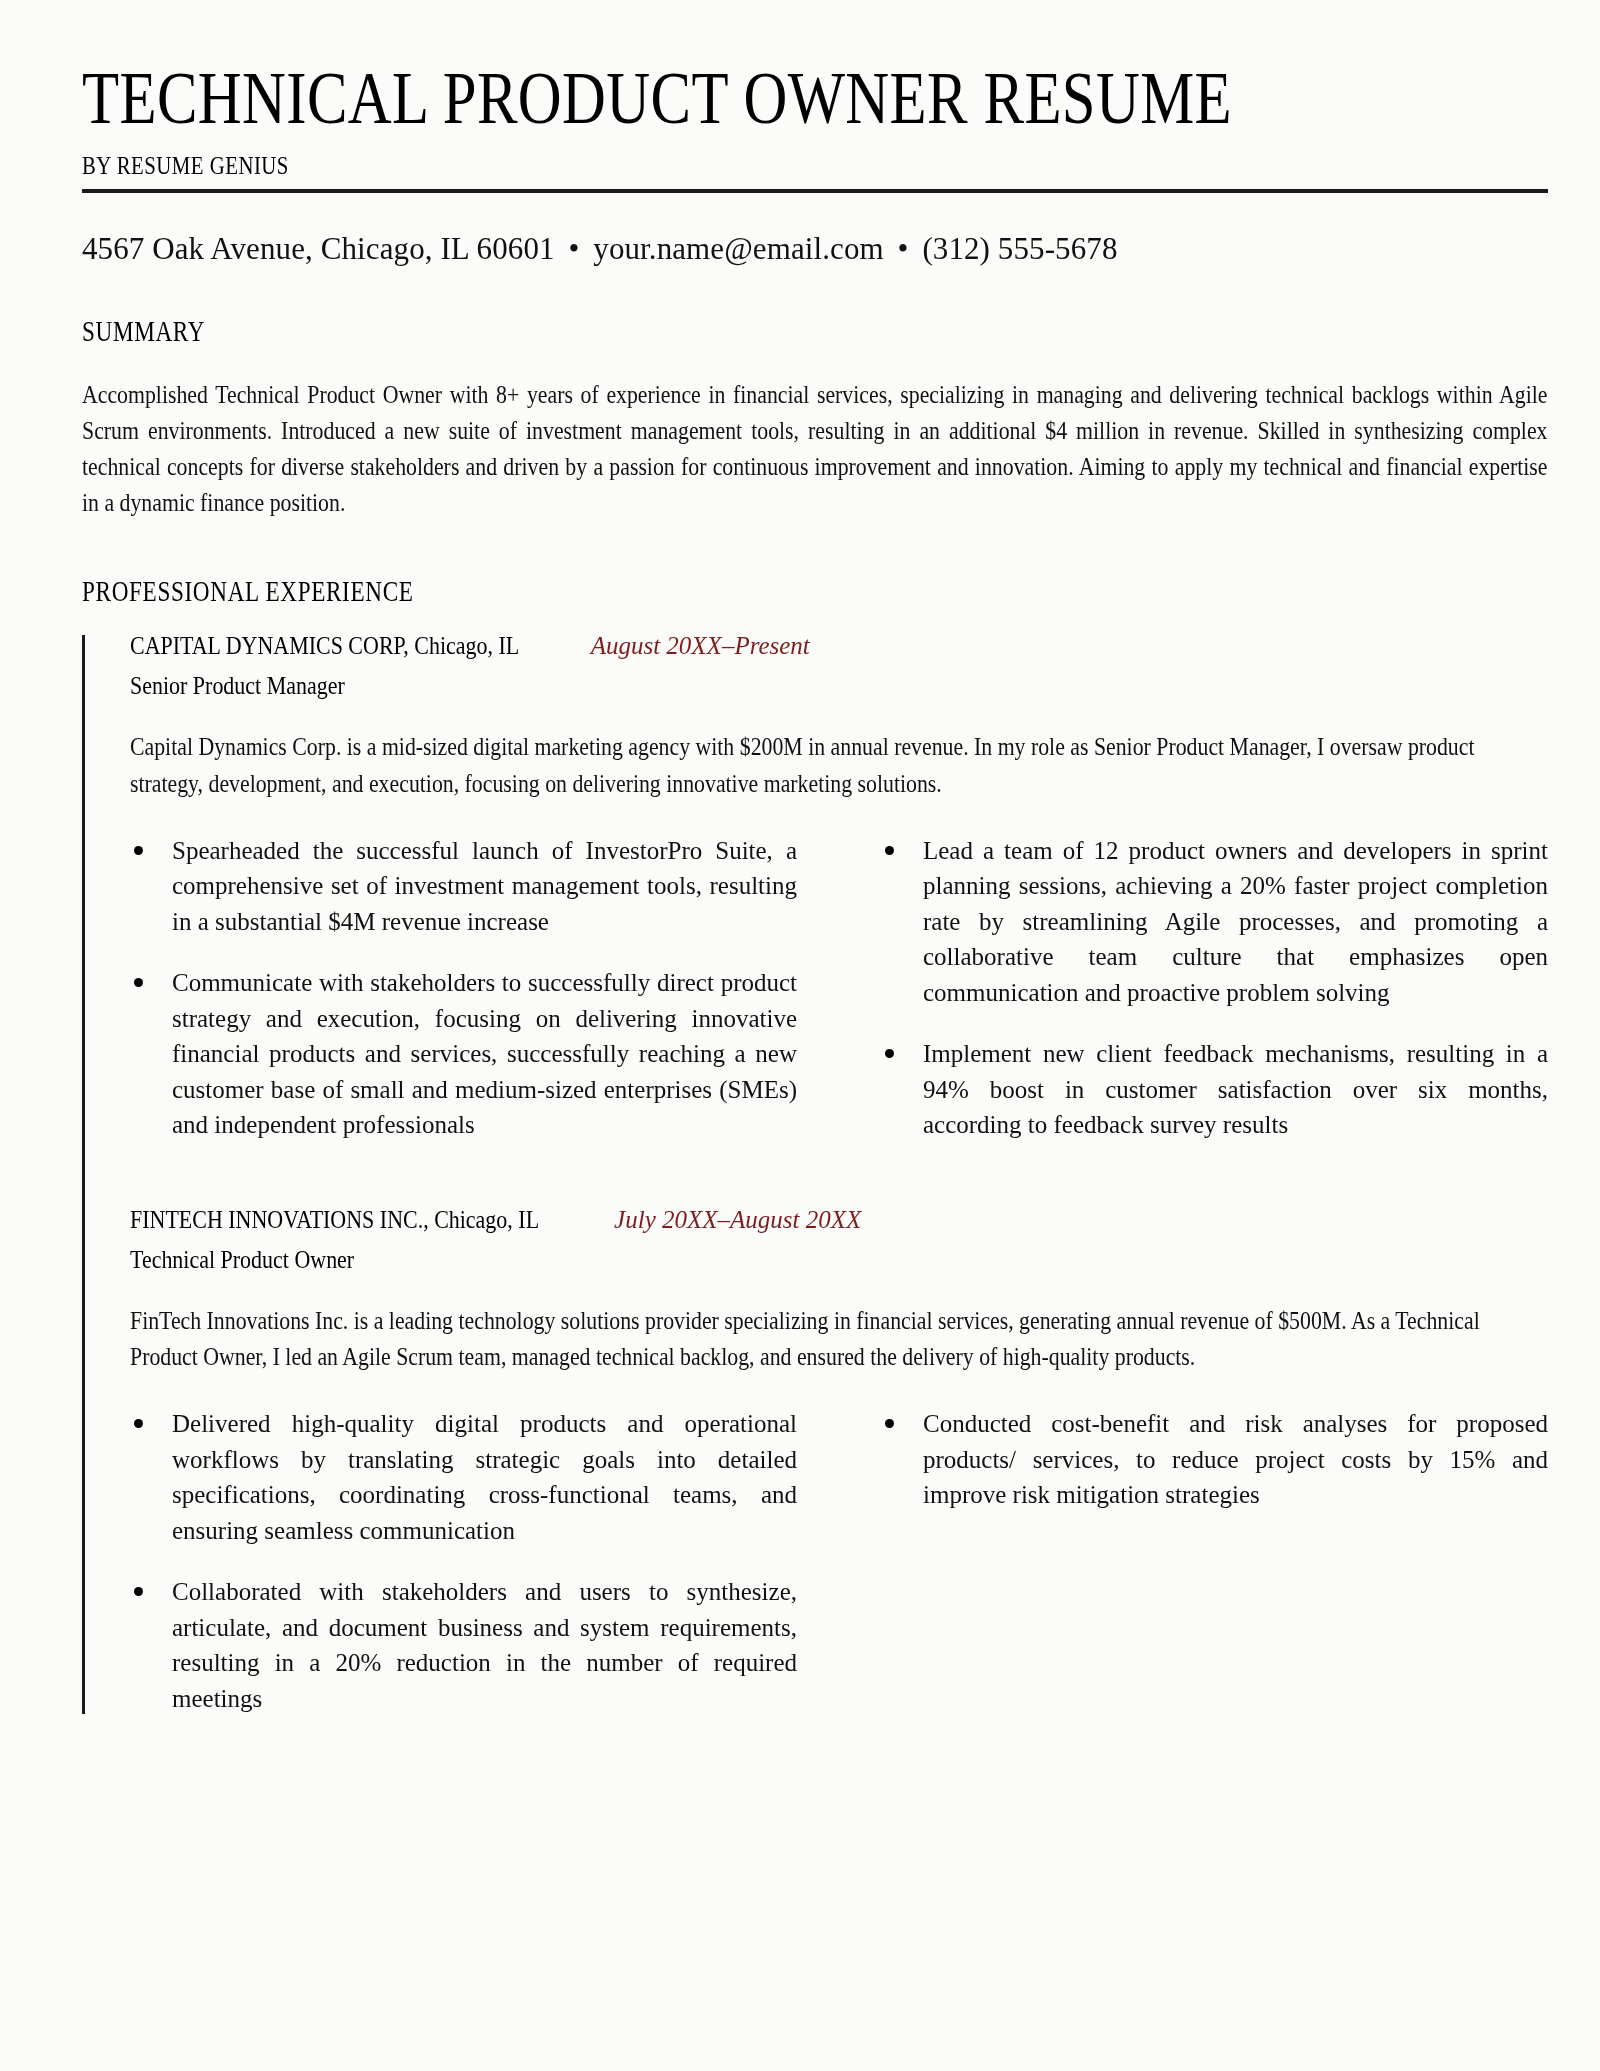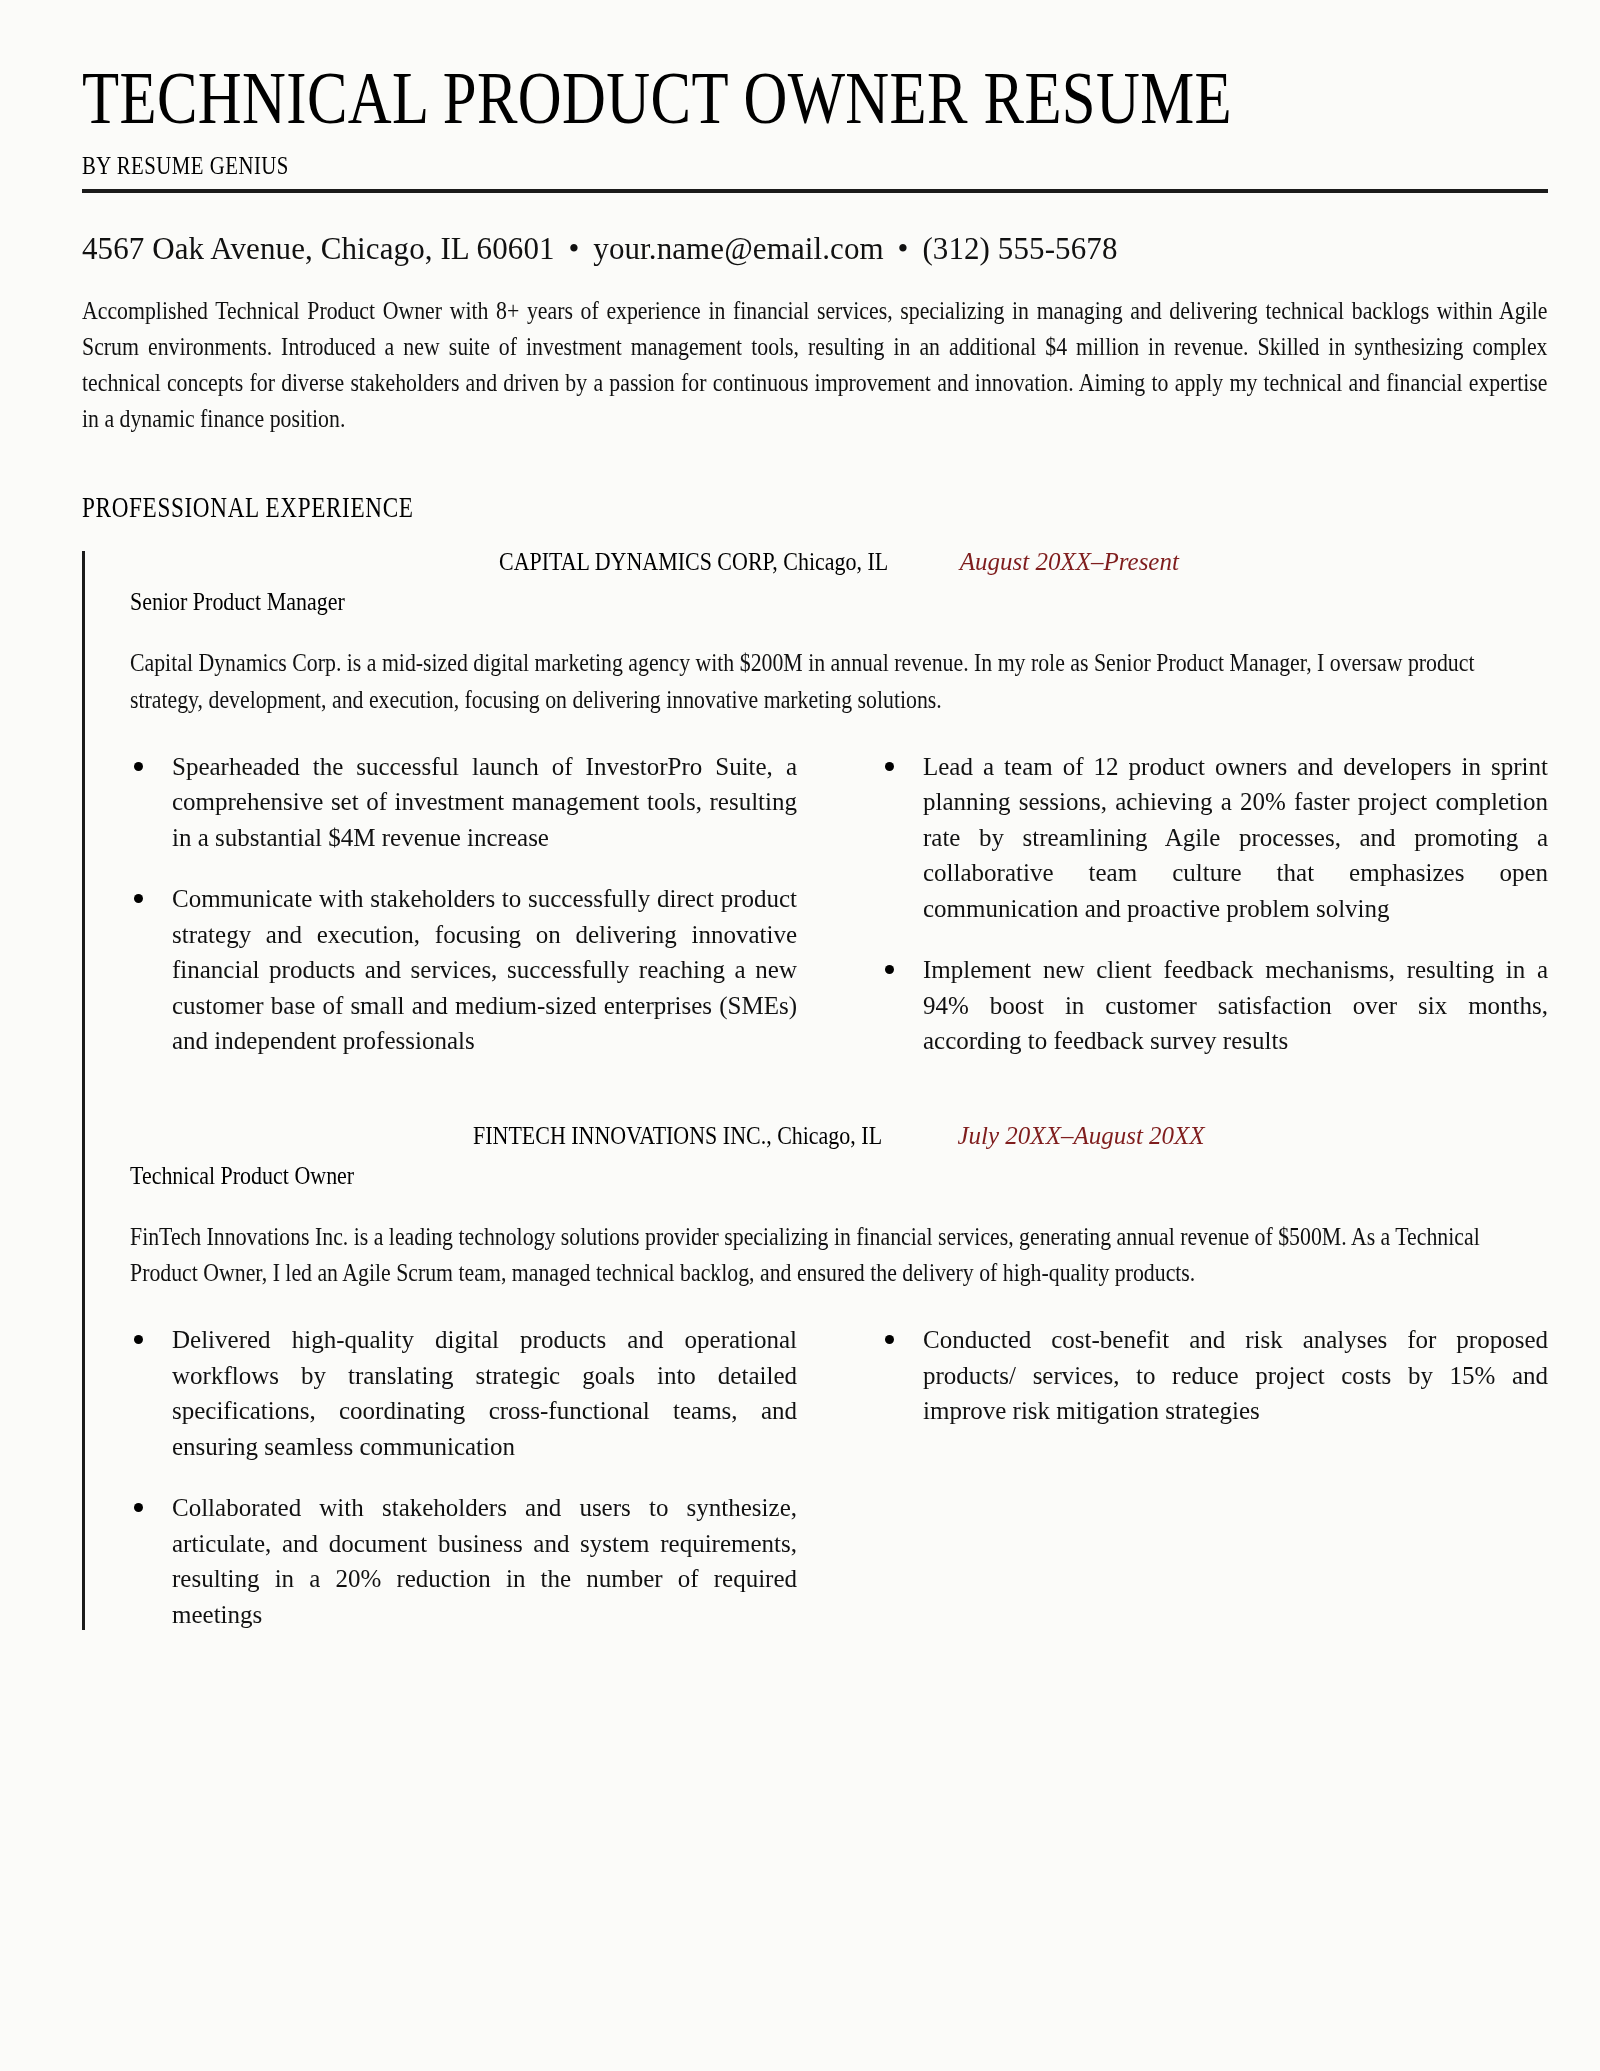--- a/index.html
+++ b/index.html
@@ -102,21 +102,21 @@
     bottom: 2px;
     width: 3px;
     background: #1b1b1b;
   }
   .job { position: relative; }
   .job + .job { margin-top: 62px; }
 
   .job-head {
     display: flex;
     align-items: baseline;
-    justify-content: center;
+    justify-content: flex-start;
   }
   .job-company {
     font-size: 26px;
     transform: scaleX(0.845);
     transform-origin: left top;
     white-space: nowrap;
     color: #000;
   }
   .job-dates {
     font-size: 25px;
@@ -191,20 +191,23 @@
     </div>
 
     <div class="contact-line">
       <span>4567 Oak Avenue, Chicago, IL 60601</span>
       <span class="contact-sep">•</span>
       <span>your.name@email.com</span>
       <span class="contact-sep">•</span>
       <span>(312) 555-5678</span>
     </div>
 
+    <div class="summary-heading-wrap">
+      <div class="section-heading">SUMMARY</div>
+    </div>
     <div class="summary-body">Accomplished Technical Product Owner with 8+ years of experience in financial services, specializing in managing and delivering technical backlogs within Agile Scrum environments. Introduced a new suite of investment management tools, resulting in an additional $4 million in revenue. Skilled in synthesizing complex technical concepts for diverse stakeholders and driven by a passion for continuous improvement and innovation. Aiming to apply my technical and financial expertise in a dynamic finance position.</div>
 
     <div class="exp-heading-wrap">
       <div class="section-heading">PROFESSIONAL EXPERIENCE</div>
     </div>
 
     <div class="experience-block">
       <div class="exp-rule"></div>
 
       <div class="job">

